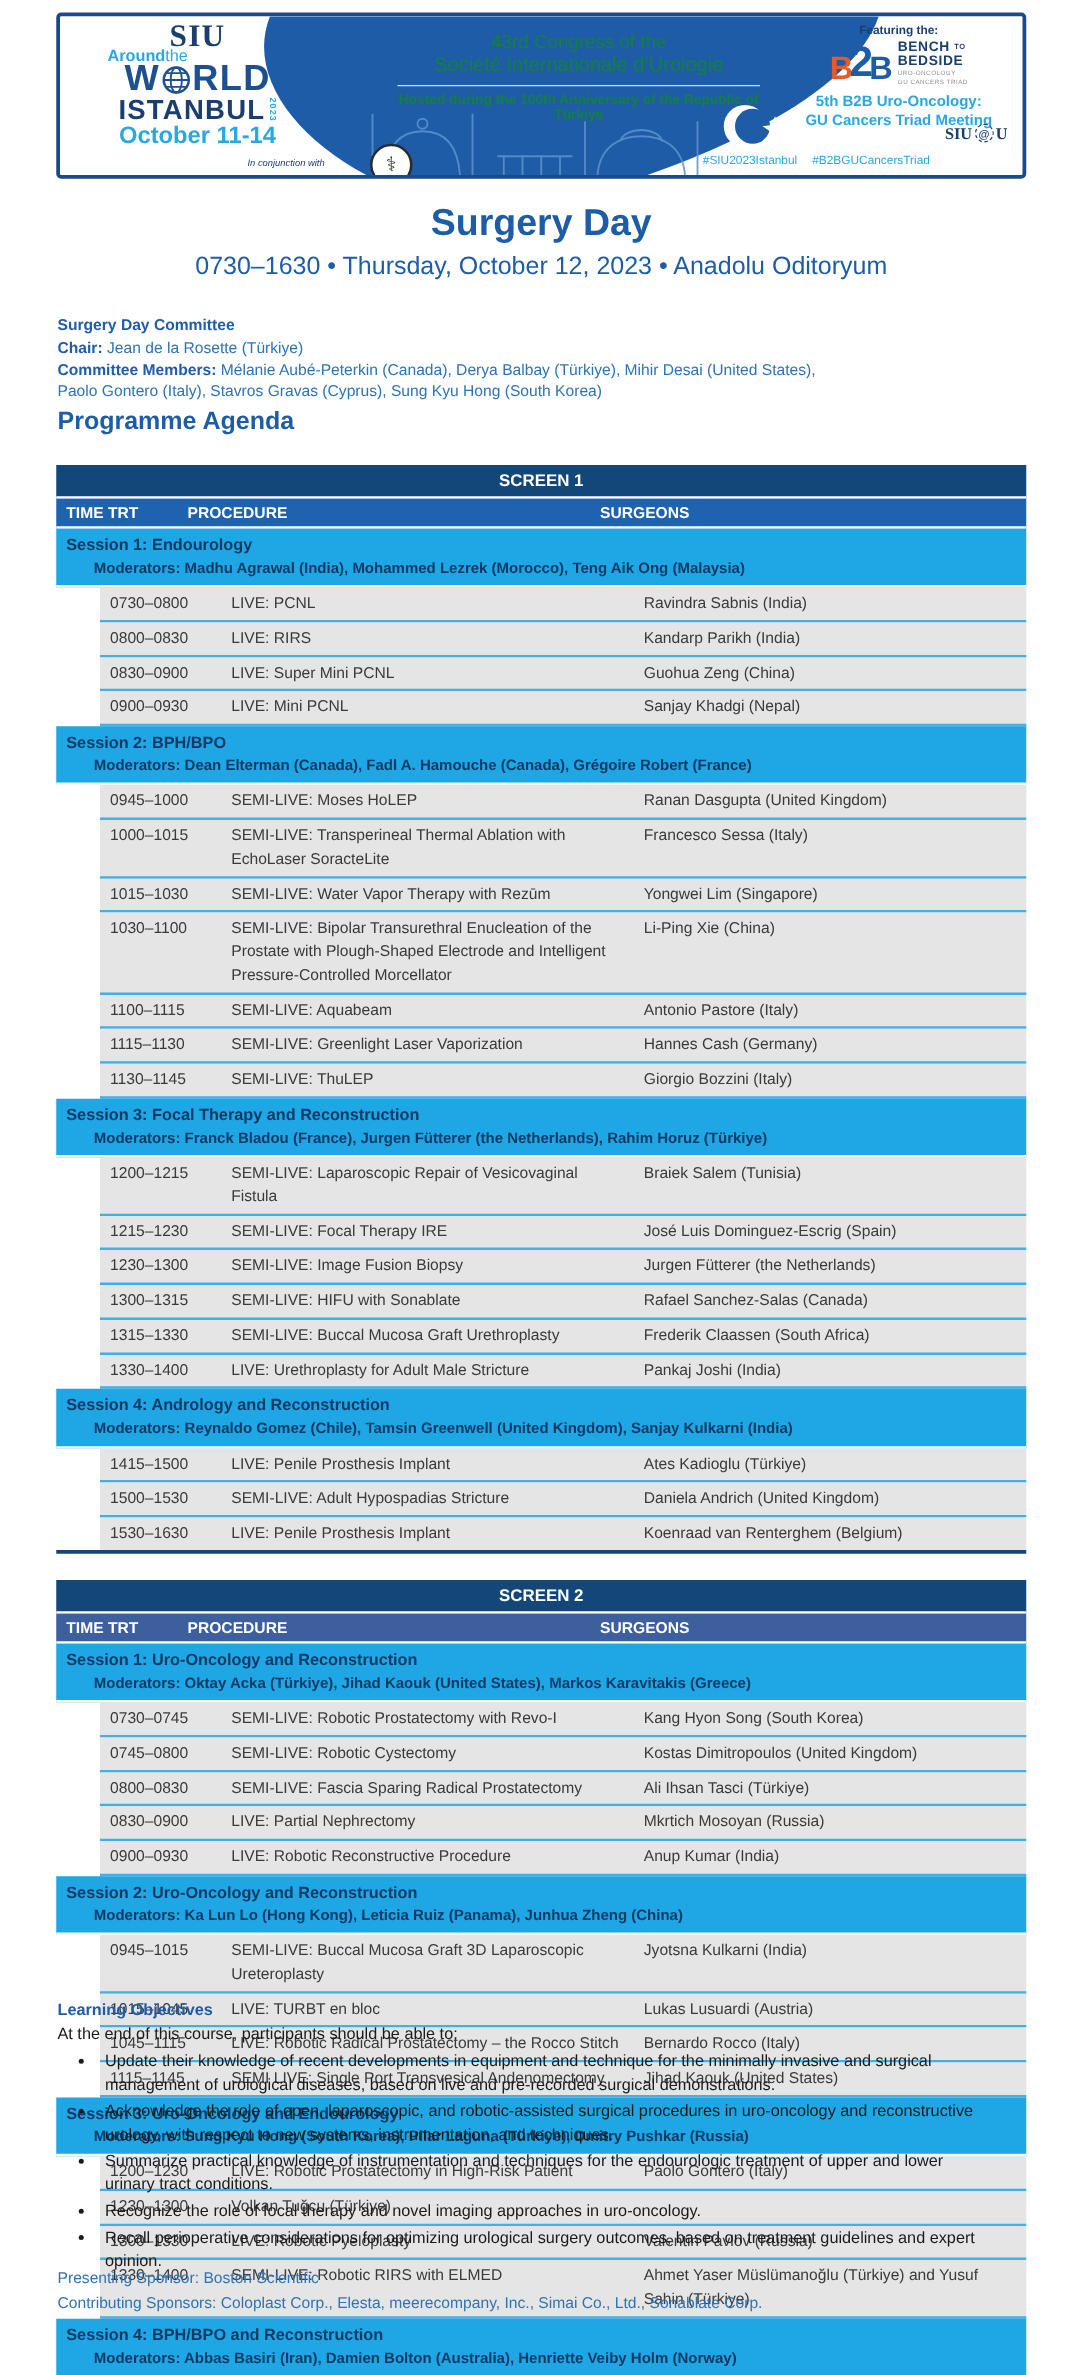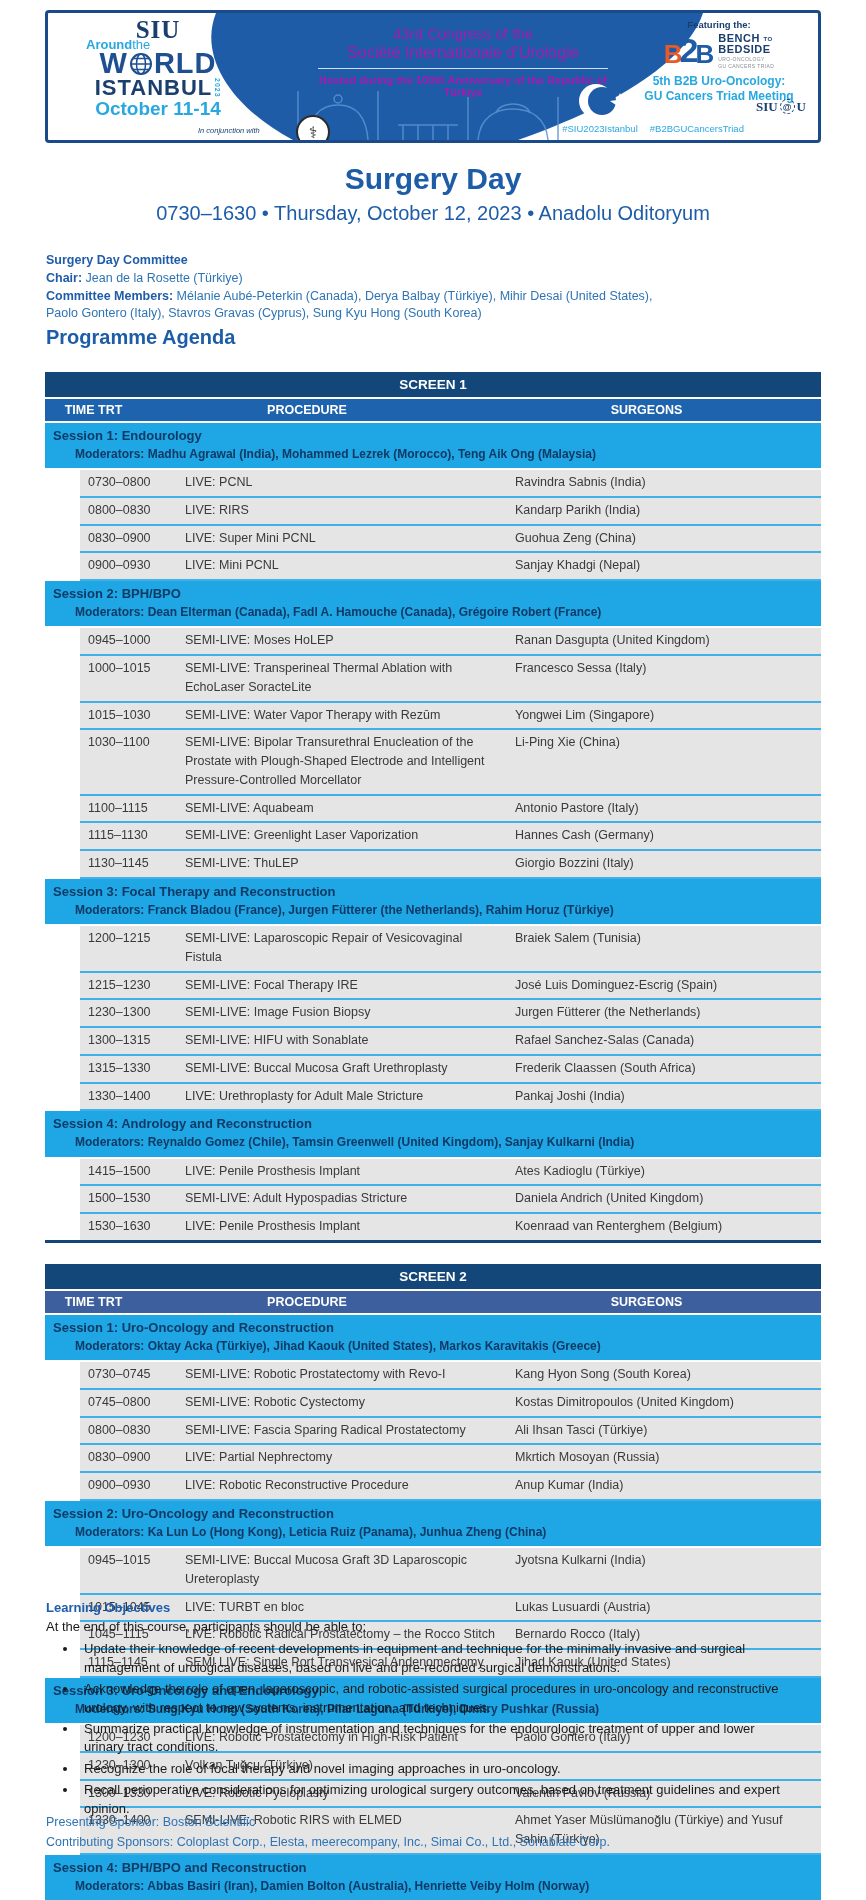--- a/index.html
+++ b/index.html
@@ -24,21 +24,21 @@
   .around{font-size:13px;color:var(--cyan);text-align:left;margin:-4px 0 0 28px;font-weight:bold;}
   .around .the{font-weight:normal;}
   .world{font-size:29px;font-weight:bold;color:#1d4f91;letter-spacing:1px;display:flex;align-items:center;justify-content:center;gap:1px;margin-top:-2px;}
   .globe{width:24px;height:24px;display:inline-block;}
   .istanbul{font-size:22px;font-weight:bold;color:#1a3e6e;letter-spacing:1px;display:flex;align-items:center;justify-content:center;margin-top:-1px;}
   .year-vert{writing-mode:vertical-rl;font-size:7px;font-weight:bold;color:var(--cyan);letter-spacing:1px;margin-left:2px;}
   .october{font-size:19px;font-weight:bold;color:var(--cyan);margin-top:0;}
   .conjunction{position:absolute;left:150px;top:113px;font-size:7.5px;font-style:italic;color:#1a3e6e;}
   .seal{position:absolute;left:248px;top:102px;width:34px;height:34px;border:2px solid #2b2b2b;border-radius:50%;
         background:#fff;display:flex;align-items:center;justify-content:center;font-size:16px;color:#2b2b2b;z-index:3;}
-  .congress-text{position:absolute;left:255px;top:12px;width:320px;text-align:center;color:#a21caf;z-index:2;}
+  .congress-text{position:absolute;left:255px;top:12px;width:320px;text-align:center;color:#15803d;z-index:2;}
   .congress-text .l1{font-size:15px;}
   .congress-text .l2{font-size:16px;margin-top:2px;}
   .congress-divider{width:290px;height:1px;background:#cfe0f2;margin:6px auto 5px;}
   .congress-text .l3{font-size:11px;font-weight:bold;}
   .b2b-panel{position:absolute;right:4px;top:6px;width:190px;text-align:center;z-index:2;}
   .featuring{font-size:9.5px;font-weight:bold;color:#1a3e6e;}
   .b2b-logo{display:flex;align-items:center;justify-content:center;gap:4px;margin-top:3px;}
   .b2b-mark{display:flex;align-items:flex-end;line-height:.8;}
   .b2b-mark .b1{color:var(--orange);font-weight:bold;font-size:26px;}
   .b2b-mark .n2{color:var(--banner-blue);font-weight:bold;font-size:34px;margin-left:-3px;}
@@ -61,21 +61,21 @@
   .committee .lbl{font-weight:bold;color:#1f5ca9;}
   
   .agenda-heading{position:absolute;left:46px;top:326px;font-size:20px;font-weight:bold;color:var(--accent-blue);}
   
   #tables{position:absolute;left:45px;top:372px;width:776px;}
   .agenda-table{width:100%;margin-bottom:21px;border-bottom:3px solid var(--navy);}
   .screen-bar{background:var(--navy);color:#fff;font-weight:bold;font-size:13.5px;text-align:center;
               padding:5px 0;border-bottom:2px solid #fff;}
   .col-header{display:grid;grid-template-columns:97px 330px 1fr;color:#fff;font-weight:bold;font-size:12.5px;
               border-bottom:2px solid #fff;}
-  .col-header .col{padding:4px 8px 4px 8px;text-align:center;}
+  .col-header .col{padding:4px 8px 4px 8px;}
   .session-row{background:var(--session-cyan);color:#0e3a66;padding:4px 8px 5px;border-bottom:2px solid #fff;}
   .session-title{font-weight:bold;font-size:13px;line-height:1.45;}
   .session-mods{font-weight:bold;font-size:12px;line-height:1.45;padding-left:22px;}
   .data-row{display:grid;grid-template-columns:97px 330px 1fr;background:#e5e5e5;border-bottom:2px solid var(--row-line);
             font-size:12.5px;color:#3a3a3a;margin-left:35px;}
   .data-row:last-child{border-bottom:none;}
   .data-row .cell{padding:3px 8px 4px;line-height:1.5;}
   
   .learning{position:absolute;left:46px;top:1600px;width:750px;}
   .learning .hd{font-size:13px;font-weight:bold;color:#1f5ca9;margin-bottom:3px;}

